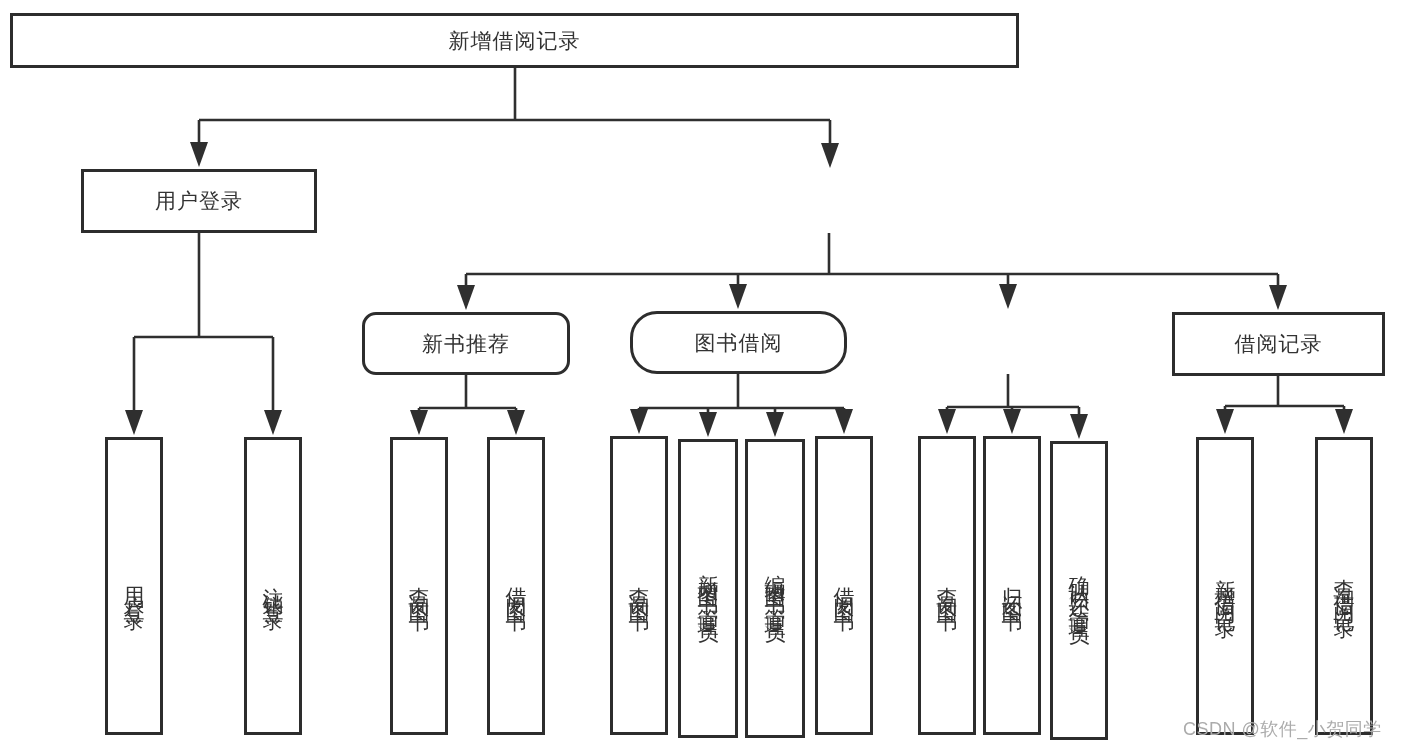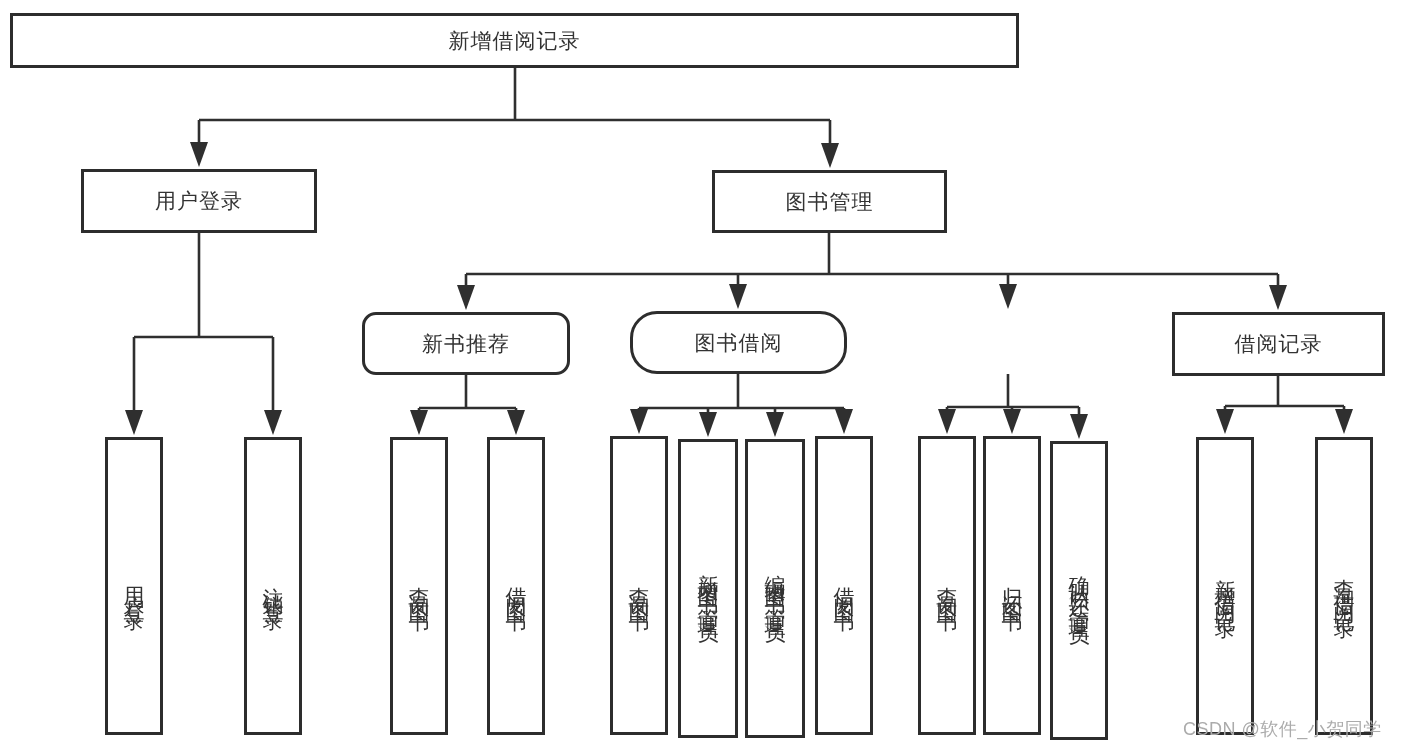--- a/index.html
+++ b/index.html
@@ -110,21 +110,20 @@
     <g>
       <path d="M1278 375 V406 M1225 406 H1344 M1225 406 V418 M1344 406 V418"></path>
       <polygon points="1225,434 1216,409 1234,409"></polygon>
       <polygon points="1344,434 1335,409 1353,409"></polygon>
     </g>
   </svg>
 
   <div class="hnode" style="left:10px; top:13px; width:1009px; height:55px;">新增借阅记录</div>
 
   <div class="hnode" style="left:81px; top:169px; width:236px; height:64px;">用户登录</div>
-  <div class="hnode" style="left:712px; top:170px; width:235px; height:63px;">图书管理</div>
 
   <div class="hnode" style="left:362px; top:312px; width:208px; height:63px;border-radius:14px;">新书推荐</div>
   <div class="hnode" style="left:630px; top:311px; width:217px; height:63px;border-radius:27px;">图书借阅</div>
   <div class="hnode" style="left:1172px; top:312px; width:213px; height:64px;">借阅记录</div>
 
   <div class="vnode" style="left:105px; top:437px; width:58px; height:298px;">用户登录</div>
   <div class="vnode" style="left:244px; top:437px; width:58px; height:298px;">注销登录</div>
 
   <div class="vnode" style="left:390px; top:437px; width:58px; height:298px;">查询图书</div>
   <div class="vnode" style="left:487px; top:437px; width:58px; height:298px;">借阅图书</div>

